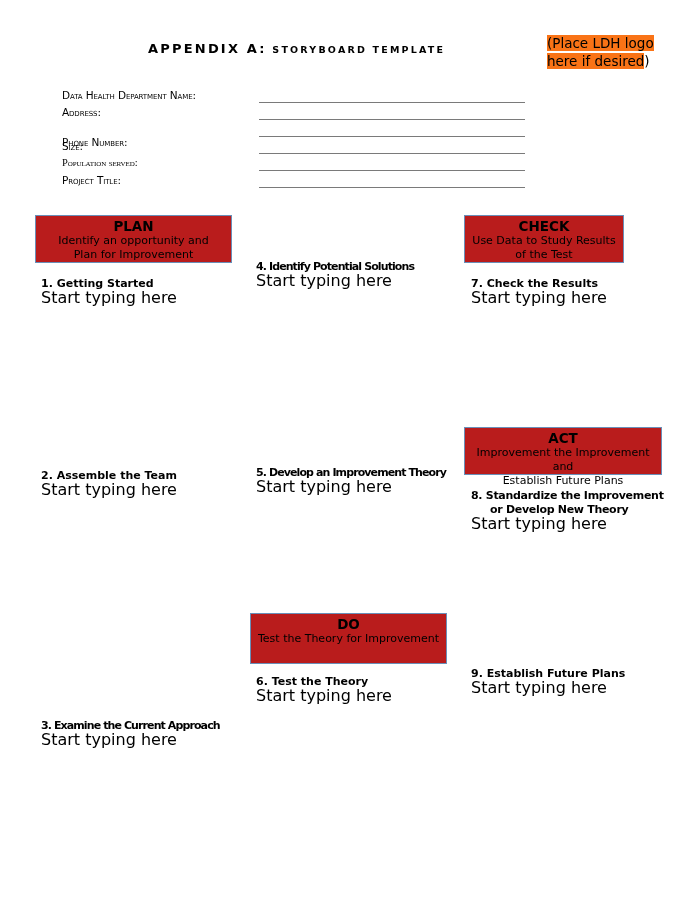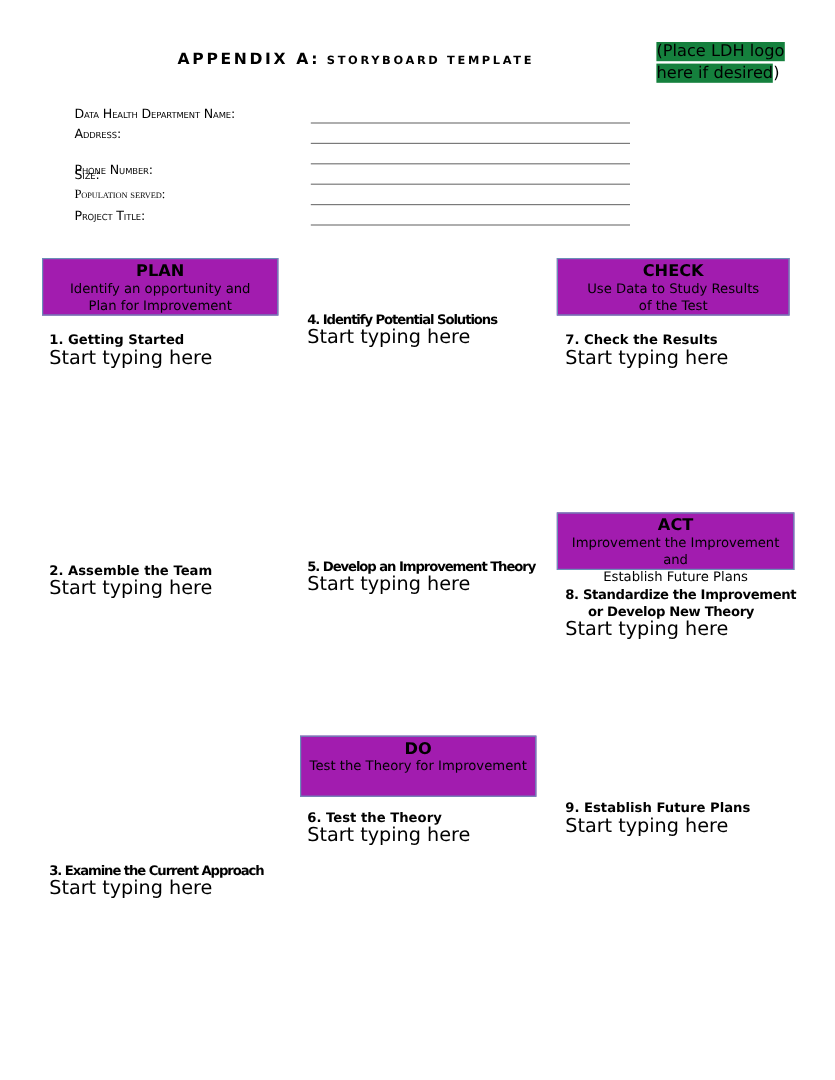--- a/index.html
+++ b/index.html
@@ -2,24 +2,24 @@
 <html><head>
 <meta charset="utf-8">
 <style>
   html, body { margin: 0; padding: 0; background: #ffffff; }
   body { width: 696px; height: 900px; position: relative; font-family: "DejaVu Sans", sans-serif; color: #000; overflow: hidden; }
   .abs { position: absolute; }
   .title { left: 148px; top: 38px; font-family: "DejaVu Sans", sans-serif; font-weight: bold; white-space: nowrap; }
   .title .big { font-size: 13px; letter-spacing: 2.2px; }
   .title .small { font-size: 9.5px; letter-spacing: 2.2px; }
   .logo { left: 547px; top: 34px; font-size: 13.5px; line-height: 18px; font-family: "DejaVu Sans", sans-serif; }
-  .logo .hl { background: #15803d; }
+  .logo .hl { background: #f97316; }
   .field-label { left: 62px; font-size: 10.5px; font-variant: small-caps; font-family: "DejaVu Sans", sans-serif; white-space: nowrap; letter-spacing: -0.1px; }
   .field-line { left: 259px; width: 266px; height: 0; border-top: 1px solid #7a7a7a; }
-  .box { background: #a21caf; border: 1px solid #6a8fb8; text-align: center; font-size: 11px; line-height: 14px; box-sizing: border-box; }
+  .box { background: #b91c1c; border: 1px solid #6a8fb8; text-align: center; font-size: 11px; line-height: 14px; box-sizing: border-box; }
   .box .hdr { font-weight: bold; font-size: 13.5px; line-height: 16px; padding-top: 2px; }
   .step-title { font-weight: bold; font-size: 11px; line-height: 14px; white-space: nowrap; }
   .step-title.condensed { letter-spacing: -0.9px; margin-top: 44px; }
   .step-body { font-size: 16px; line-height: 14px; white-space: nowrap; }
   .step { white-space: nowrap; }
 </style>
 </head>
 <body>
 
 <div class="abs title">
@@ -49,21 +49,21 @@
 
 <div class="abs field-label" style="top:174px;">Project Title:</div>
 <div class="abs field-line" style="top:187px;"></div>
 
 <div class="abs box" style="left:35px; top:215px; width:197px; height:48px;">
   <div class="hdr">PLAN</div>
   <div>Identify an opportunity and</div>
   <div>Plan for Improvement</div>
 </div>
 
-<div class="abs box" style="left:464px; top:215px; width:194px; height:48px;">
+<div class="abs box" style="left:464px; top:215px; width:160px; height:48px;">
   <div class="hdr">CHECK</div>
   <div>Use Data to Study Results</div>
   <div>of the Test</div>
 </div>
 
 <div class="abs box" style="left:464px; top:427px; width:198px; height:48px;">
   <div class="hdr">ACT</div>
   <div>Improvement the Improvement and</div>
   <div>Establish Future Plans</div>
 </div>

